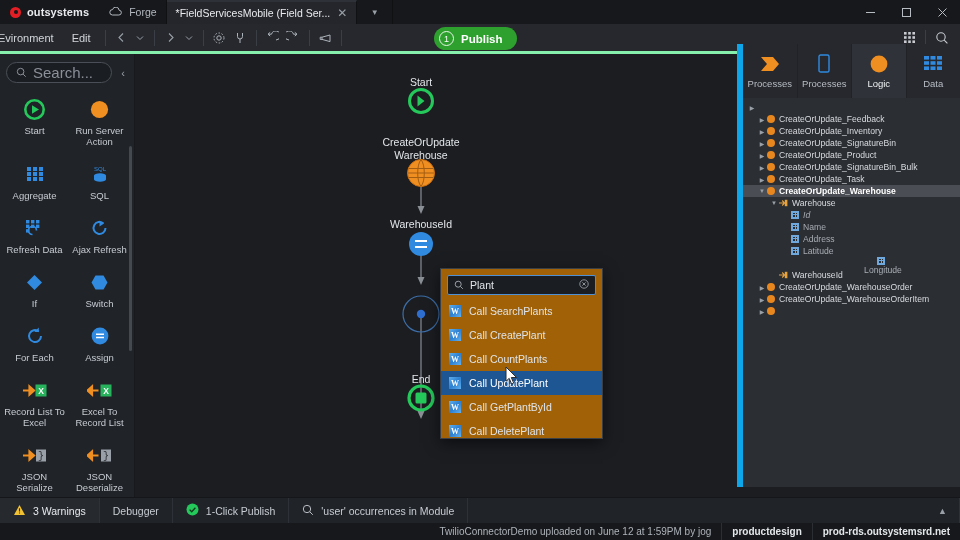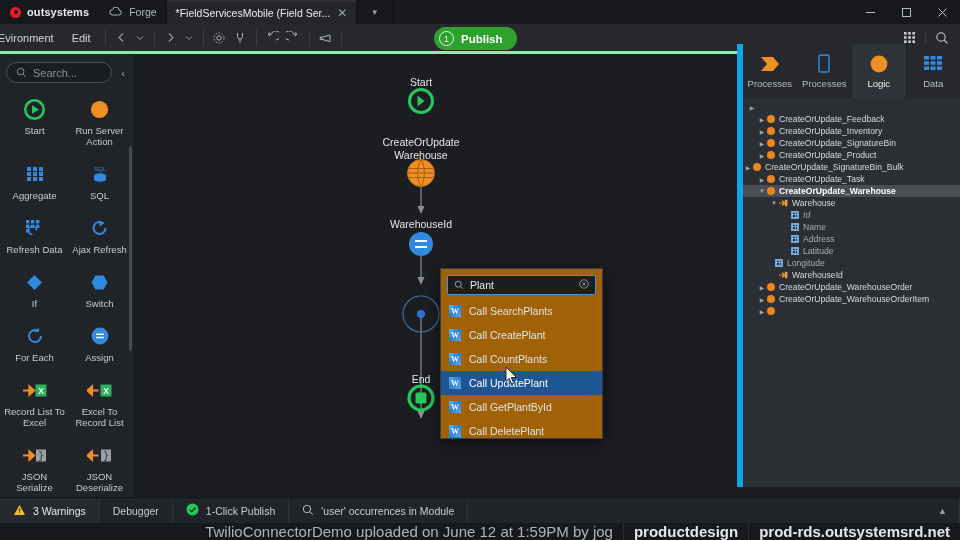--- a/index.html
+++ b/index.html
@@ -98,21 +98,21 @@
   }
   .search-row {
     display: flex; align-items: center; gap: 4px;
     padding: 8px 4px 6px 6px;
   }
   .search-box {
     flex: 1; height: 21px; border: 1px solid #4a4f57; border-radius: 11px;
     background: #1a1d21; display: flex; align-items: center; gap: 6px;
     padding: 0 9px;
   }
-  .search-box .ph { font-size: 11px; color: #8b9099; }
+  .search-box .ph { font-size: 15px; color: #8b9099; }
   .collapse-btn { width: 14px; text-align: center; color: #9aa0a8; font-size: 11px; }
   .tool-grid {
     display: grid; grid-template-columns: 1fr 1fr;
     row-gap: 6px; padding: 4px 2px 0 2px;
   }
   .tool {
     display: flex; flex-direction: column; align-items: center;
     gap: 5px; padding: 5px 2px;
   }
   .tool-ico { height: 22px; display: flex; align-items: center; justify-content: center; }
@@ -218,21 +218,21 @@
   }
   .sb-item.warn { background: #26292e; color: #e6e9ed; }
   .sb-grow { flex: 1; border-right: 1px solid #2e3137; position: relative; }
   .sb-chevron {
     position: absolute; right: 12px; top: 50%; transform: translateY(-50%);
     color: #9aa0a8; font-size: 9px;
   }
   .infobar {
     position: absolute; left: 0; top: 523px; width: 960px; height: 17px;
     background: #16181b; display: flex; align-items: center;
-    justify-content: flex-end; font-size: 15px; color: #b9bec5;
+    justify-content: flex-end; font-size: 10px; color: #b9bec5;
   }
   .ib-cell { padding: 0 10px; border-left: 1px solid #2b2e33; line-height: 17px; }
   .ib-cell.b { font-weight: bold; color: #e4e7ea; }
   .ib-cell.first { border-left: none; color: #aeb3ba; }
 </style>
 </head>
 <body>
 
 <div id="app">
 
@@ -686,21 +686,21 @@
       <div class="tree-row" style="padding-left:14px;">
         <span class="tw">▶</span>
         <span class="dotico"></span>
         <span>CreateOrUpdate_SignatureBin</span>
       </div>
       <div class="tree-row" style="padding-left:14px;">
         <span class="tw">▶</span>
         <span class="dotico"></span>
         <span>CreateOrUpdate_Product</span>
       </div>
-      <div class="tree-row" style="">
+      <div class="tree-row" style="padding-left:14px;">
         <span class="tw">▶</span>
         <span class="dotico"></span>
         <span>CreateOrUpdate_SignatureBin_Bulk</span>
       </div>
       <div class="tree-row" style="padding-left:14px;">
         <span class="tw">▶</span>
         <span class="dotico"></span>
         <span>CreateOrUpdate_Task</span>
       </div>
 
@@ -730,21 +730,21 @@
         <span class="dim">Name</span>
       </div>
       <div class="tree-row" style="padding-left:48px;">
         <span class="attrico"></span>
         <span class="dim">Address</span>
       </div>
       <div class="tree-row" style="padding-left:48px;">
         <span class="attrico"></span>
         <span class="dim">Latitude</span>
       </div>
-      <div class="tree-row" style="padding-left:32px;">
+      <div class="tree-row" style="padding-left:63px;flex-direction:column;">
         <span class="attrico"></span>
         <span class="dim">Longitude</span>
       </div>
 
       <div class="tree-row" style="padding-left:36px;">
         <span class="paramico">
           <svg width="9" height="8" viewBox="0 0 9 8">
               <path d="M0 4h5M3.2 1.5L5.6 4 3.2 6.5" stroke="#e8a33d" stroke-width="1.1" fill="none"></path>
               <rect x="5.8" y="0.8" width="2.6" height="6.4" fill="#e8a33d"></rect>
             </svg>

